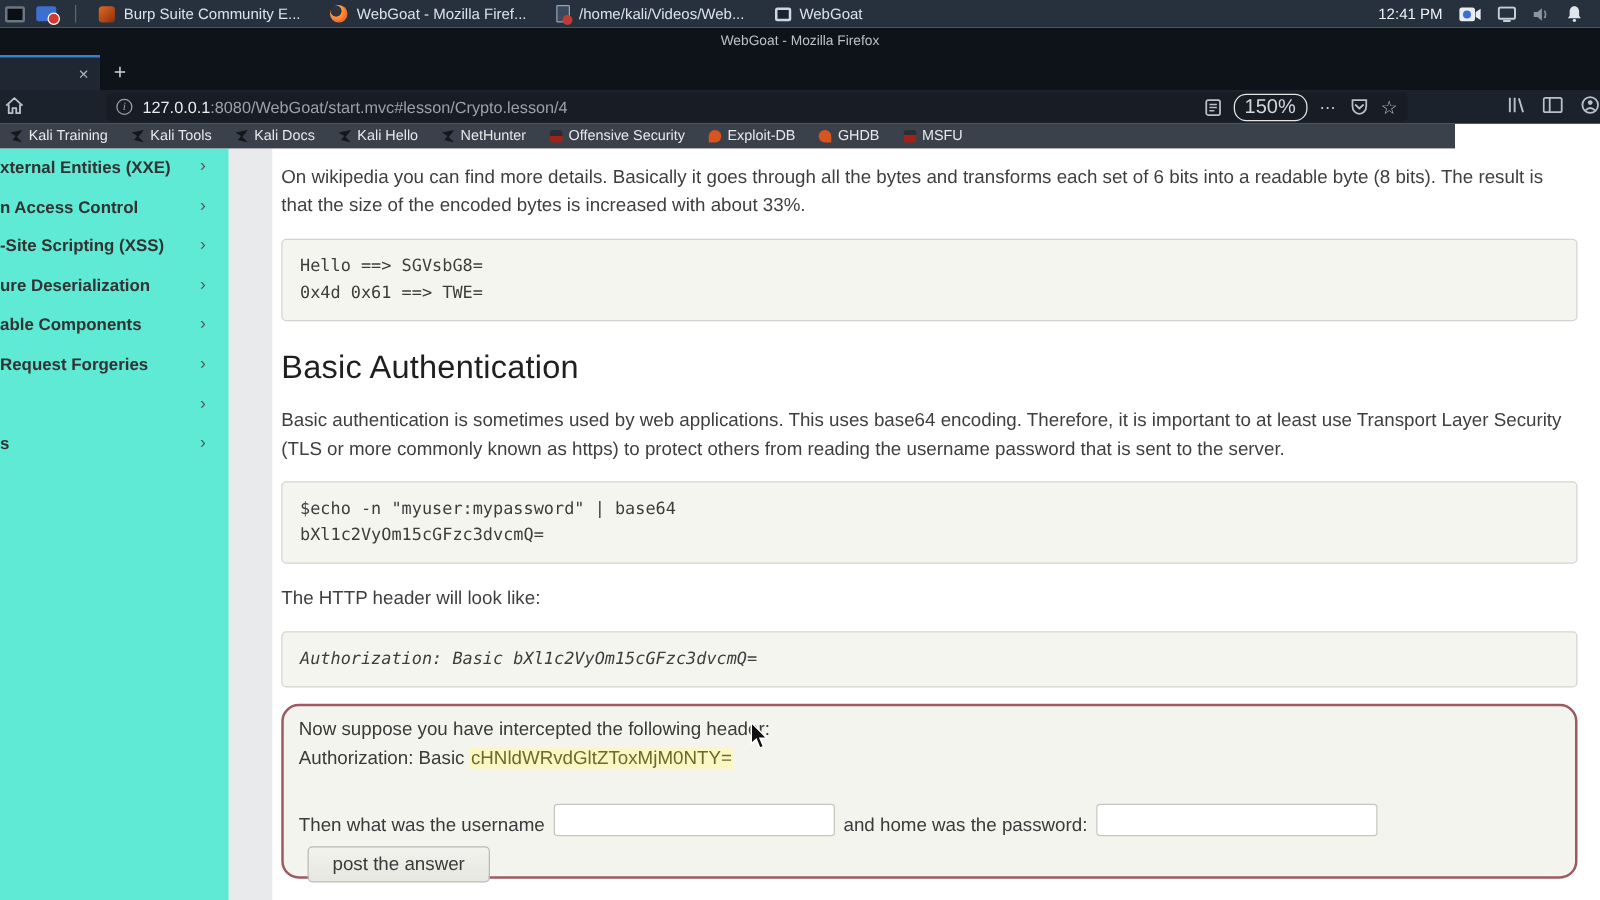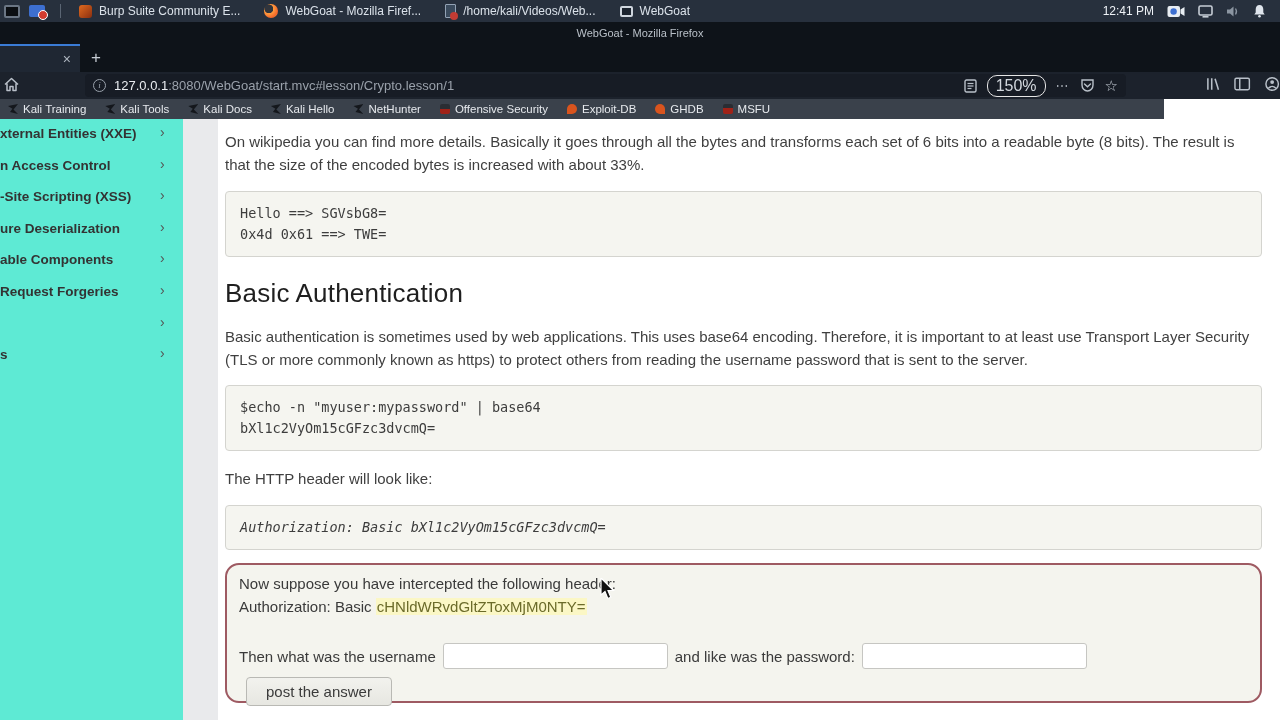--- a/index.html
+++ b/index.html
@@ -86,21 +86,21 @@
   .cb1 { margin-top:15px; }
   h2 { margin-top:21px; font-size:26px; font-weight:500; color:#1f1f1f; letter-spacing:0.2px; }
   .p2 { margin-top:16px; }
   .cb2 { margin-top:14px; }
   .p3 { margin-top:16px; }
   .cb3 { margin-top:15px;font-style:italic; }
   #attack { margin-top:13px; border:2px solid var(--attack-border); border-radius:14px;
     background:#f4f4ee; padding:8px 12px 10px; height:140px; position:relative; }
   #attack .ln { font-size:15px; line-height:22.5px; color:#3a3a3a; }
   .hl { background:var(--highlight); color:#6b6b2a; padding:0 1px; }
-  .qrow { margin-top:25px; display:flex; align-items:center; font-size:15px; color:#3a3a3a; }
+  .qrow { margin-top:25px; display:flex; align-items:flex-end; font-size:15px; color:#3a3a3a; }
   .qrow input { width:225px; height:26px; border:1px solid #c6c6c2; border-radius:3px; background:#fff;
     margin:0 7px; font-size:14px; padding:0 6px; }
   #post-btn { margin-top:8px; margin-left:7px; background:linear-gradient(180deg,#f2f2ee,#e7e7e1);
     border:1px solid #b9b9b4; border-radius:4px; padding:5px 19px; font-size:15px; color:#3a3a3a; }
   #cursor { position:absolute; left:600px; top:578px; z-index:50; }
 </style>
 </head>
 <body>
 
 <div id="taskbar">
@@ -159,21 +159,21 @@
 </div>
 
 <div id="navbar">
   <div id="home-btn">
     <svg width="17" height="17" viewBox="0 0 17 17">
       <path d="M2 8.5 L8.5 2.5 L15 8.5 M4 7.5 V14.5 H7 V10.5 H10 V14.5 H13 V7.5" fill="none" stroke="#b9c0c9" stroke-width="1.5" stroke-linejoin="round"></path>
     </svg>
   </div>
   <div id="urlbar">
     <span class="info-ico">i</span>
-    <span class="url-text"><span class="url-host">127.0.0.1</span><span class="url-rest">:8080/WebGoat/start.mvc#lesson/Crypto.lesson/1</span></span>
+    <span class="url-text"><span class="url-host">127.0.0.1</span><span class="url-rest">:8080/WebGoat/start.mvc#lesson/Crypto.lesson/4</span></span>
     <span class="url-actions">
       <svg width="13" height="14" viewBox="0 0 13 14">
         <rect x="1" y="1" width="11" height="12" rx="1.5" fill="none" stroke="#b9c0c9" stroke-width="1.4"></rect>
         <line x1="3.5" y1="4.5" x2="9.5" y2="4.5" stroke="#b9c0c9" stroke-width="1.2"></line>
         <line x1="3.5" y1="7" x2="9.5" y2="7" stroke="#b9c0c9" stroke-width="1.2"></line>
         <line x1="3.5" y1="9.5" x2="7.5" y2="9.5" stroke="#b9c0c9" stroke-width="1.2"></line>
       </svg>
       <span class="zoom-pill">150%</span>
       <span class="dots">⋯</span>
       <svg width="15" height="15" viewBox="0 0 15 15">
@@ -301,21 +301,21 @@
     <div class="codeblock cb3">
       <div>Authorization: Basic bXl1c2VyOm15cGFzc3dvcmQ=</div>
     </div>
 
     <div id="attack">
       <div class="ln">Now suppose you have intercepted the following header:</div>
       <div class="ln"><span>Authorization: Basic </span><span class="hl">cHNldWRvdGltZToxMjM0NTY=</span></div>
       <div class="qrow">
         <span>Then what was the username</span>
         <input type="text" value="" style="">
-        <span>and like was the password:</span>
+        <span>and home was the password:</span>
         <input type="text" value="" style="">
       </div>
       <button id="post-btn">post the answer</button>
     </div>
   </div>
 </div>
 
 <svg id="cursor" width="16" height="22" viewBox="0 0 16 22">
   <polygon points="1,0 1,17 5,13.5 7.8,20.5 10.8,19.2 8,12.5 13.5,12.5" fill="#111" stroke="#fff" stroke-width="1.2"></polygon>
 </svg>

